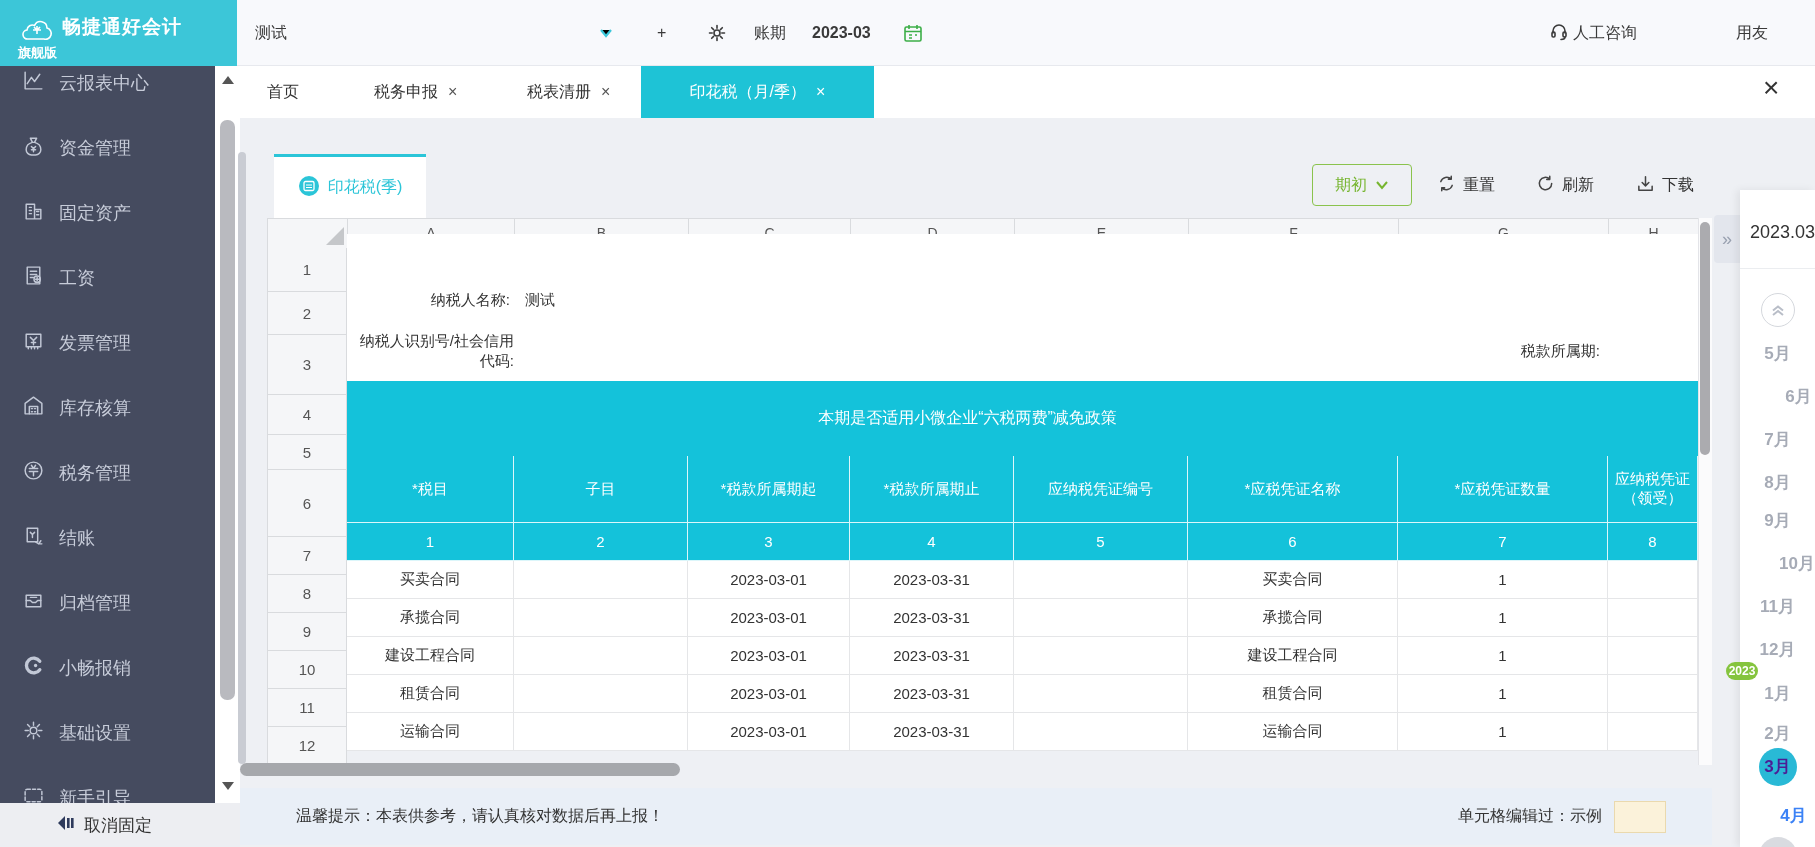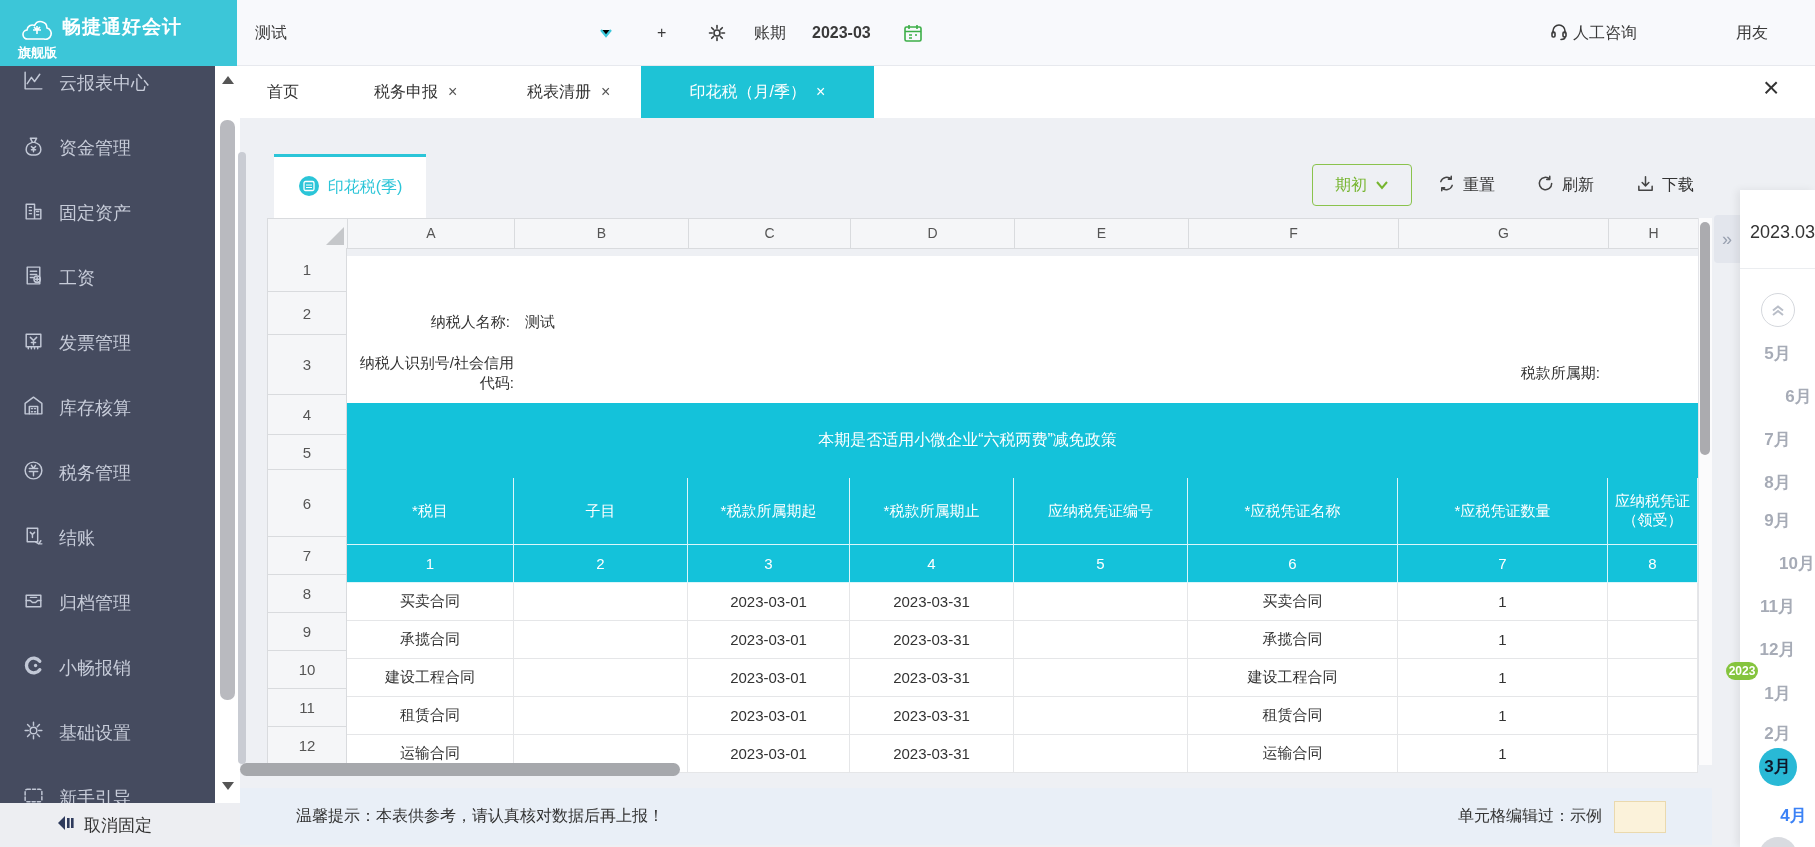--- a/index.html
+++ b/index.html
@@ -52,21 +52,21 @@
 
   
   .sheet { left:267px; top:218px; z-index:1; }
   .letters-row { display:flex; border-top:1px solid #d9dbde; border-left:1px solid #d9dbde; }
   .lcell { height:30px; background:#f5f6f8; border-right:1px solid #d9dbde; border-bottom:1px solid #d9dbde; color:#555; font-size:14px; text-align:center; line-height:29px; position:relative; }
   .corner { width:80px; }
   .corner::after { content:""; position:absolute; right:3px; bottom:3px; width:0; height:0; border-left:18px solid transparent; border-bottom:18px solid #c5c7ca; }
   .c1{width:167px;} .c2{width:174px;} .c3{width:162px;} .c4{width:164px;} .c5{width:174px;} .c6{width:210px;} .c7{width:210px;} .c8{width:90px;}
   .numcol { position:absolute; left:0; top:30px; width:80px; border-left:1px solid #d9dbde; }
   .ncell { width:100%; background:#f5f6f8; border-right:1px solid #d9dbde; border-bottom:1px solid #d9dbde; color:#555; font-size:15px; display:flex; align-items:center; justify-content:center; }
-  .body { position:absolute; left:80px; top:38px; width:1351px; }
+  .body { position:absolute; left:80px; top:16px; width:1351px; }
   .white-block { position:relative; height:147px; background:#fff; }
   .wlabel { position:absolute; color:#333; font-size:15px; }
   .banner { height:75px; background:#14c2da; color:#fff; font-size:16px; display:flex; align-items:center; justify-content:center; padding-right:110px; }
   .hrow { display:flex; }
   .hcell { background:#14c2da; color:#fff; font-size:15px; border-right:1px solid rgba(255,255,255,.85); border-bottom:1px solid rgba(255,255,255,.85); display:flex; align-items:center; justify-content:center; text-align:center; padding:2px 4px; overflow:hidden; }
   .h67 { height:67px; } .h38 { height:38px; }
   .drow { display:flex; }
   .dcell { background:#fff; color:#333; font-size:15px; height:38px; border-right:1px solid #e5e6e8; border-bottom:1px solid #e5e6e8; display:flex; align-items:center; justify-content:center; overflow:hidden; cursor:cell; }
 
   .hthumb { left:240px; top:763px; width:440px; height:13px; background:#a6a8ac; border-radius:7px; z-index:2; cursor:grab; }
@@ -81,21 +81,21 @@
 
   
   .expander { left:1714px; top:215px; width:26px; height:48px; background:#e3e6ed; border-radius:4px 0 0 4px; display:flex; align-items:center; justify-content:center; color:#99a1b0; font-size:18px; cursor:pointer; z-index:3; }
   .mpanel { left:1740px; top:190px; width:75px; height:657px; background:#fff; box-shadow:-3px 0 8px rgba(0,0,0,.07); z-index:3; }
   .mp-head { position:absolute; left:10px; top:32px; font-size:18px; color:#333; white-space:nowrap; }
   .mp-div { position:absolute; left:0; top:78px; width:100%; height:1px; background:#ebedf0; }
   .chevcirc { position:absolute; left:50%; transform:translateX(-50%); top:103px; width:34px; height:34px; border:1px solid #d5d8dd; border-radius:50%; display:flex; align-items:center; justify-content:center; cursor:pointer; }
   .chevcirc svg { width:16px; height:16px; stroke:#b9bec8; fill:none; stroke-width:2; }
   .month { position:absolute; left:0; width:100%; text-align:center; font-size:17px; font-weight:bold; color:#a6abb6; cursor:pointer; }
   .month.next { color:#3b82f6;padding-left:32px; }
-  .month.active { left:50%; transform:translateX(-50%); width:38px; height:38px; line-height:38px; background:#29b9d6; color:#0f172a; border-radius:50%; }
+  .month.active { left:50%; transform:translateX(-50%); width:38px; height:38px; line-height:38px; background:#29b9d6; color:#4c1d95; border-radius:50%; }
   .month.future { left:50%; transform:translateX(-50%); width:38px; height:38px; line-height:38px; background:#d9dbe0; color:#8d929d; border-radius:50%; }
   .ybadge { position:absolute; left:-14px; top:472px; width:32px; height:18px; background:#85c43e; border-radius:9px; color:#fff; font-size:12px; font-weight:bold; text-align:center; line-height:18px; }
 </style>
 </head>
 <body>
 
 <div class="screen">
 
   <div class="abs side-body"></div>
 

